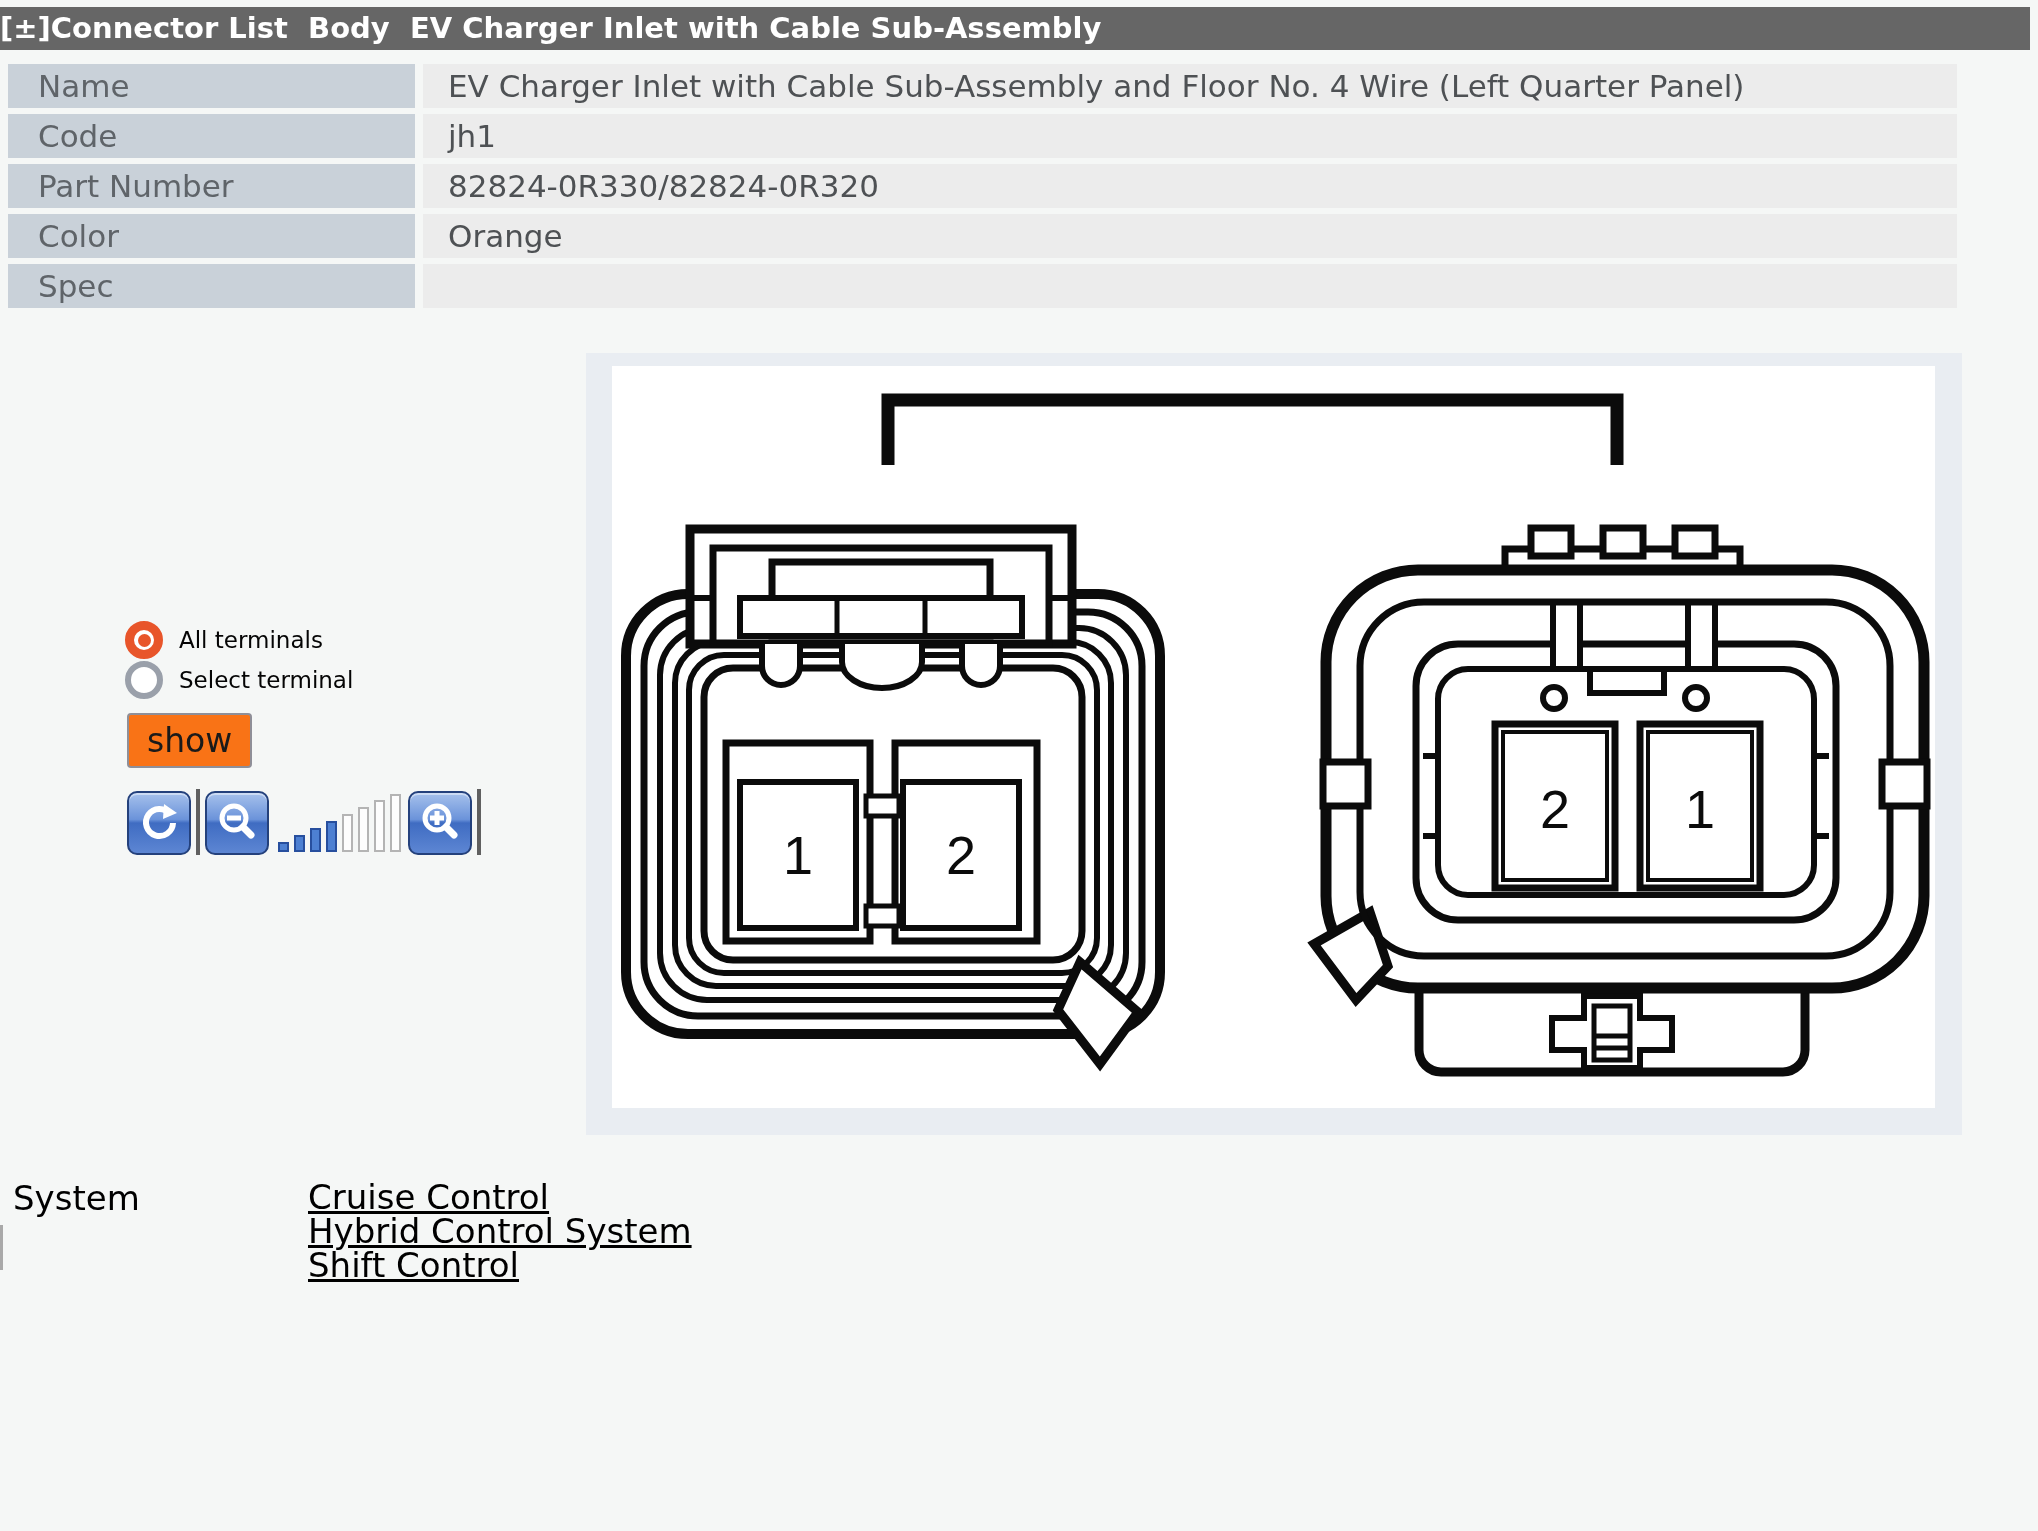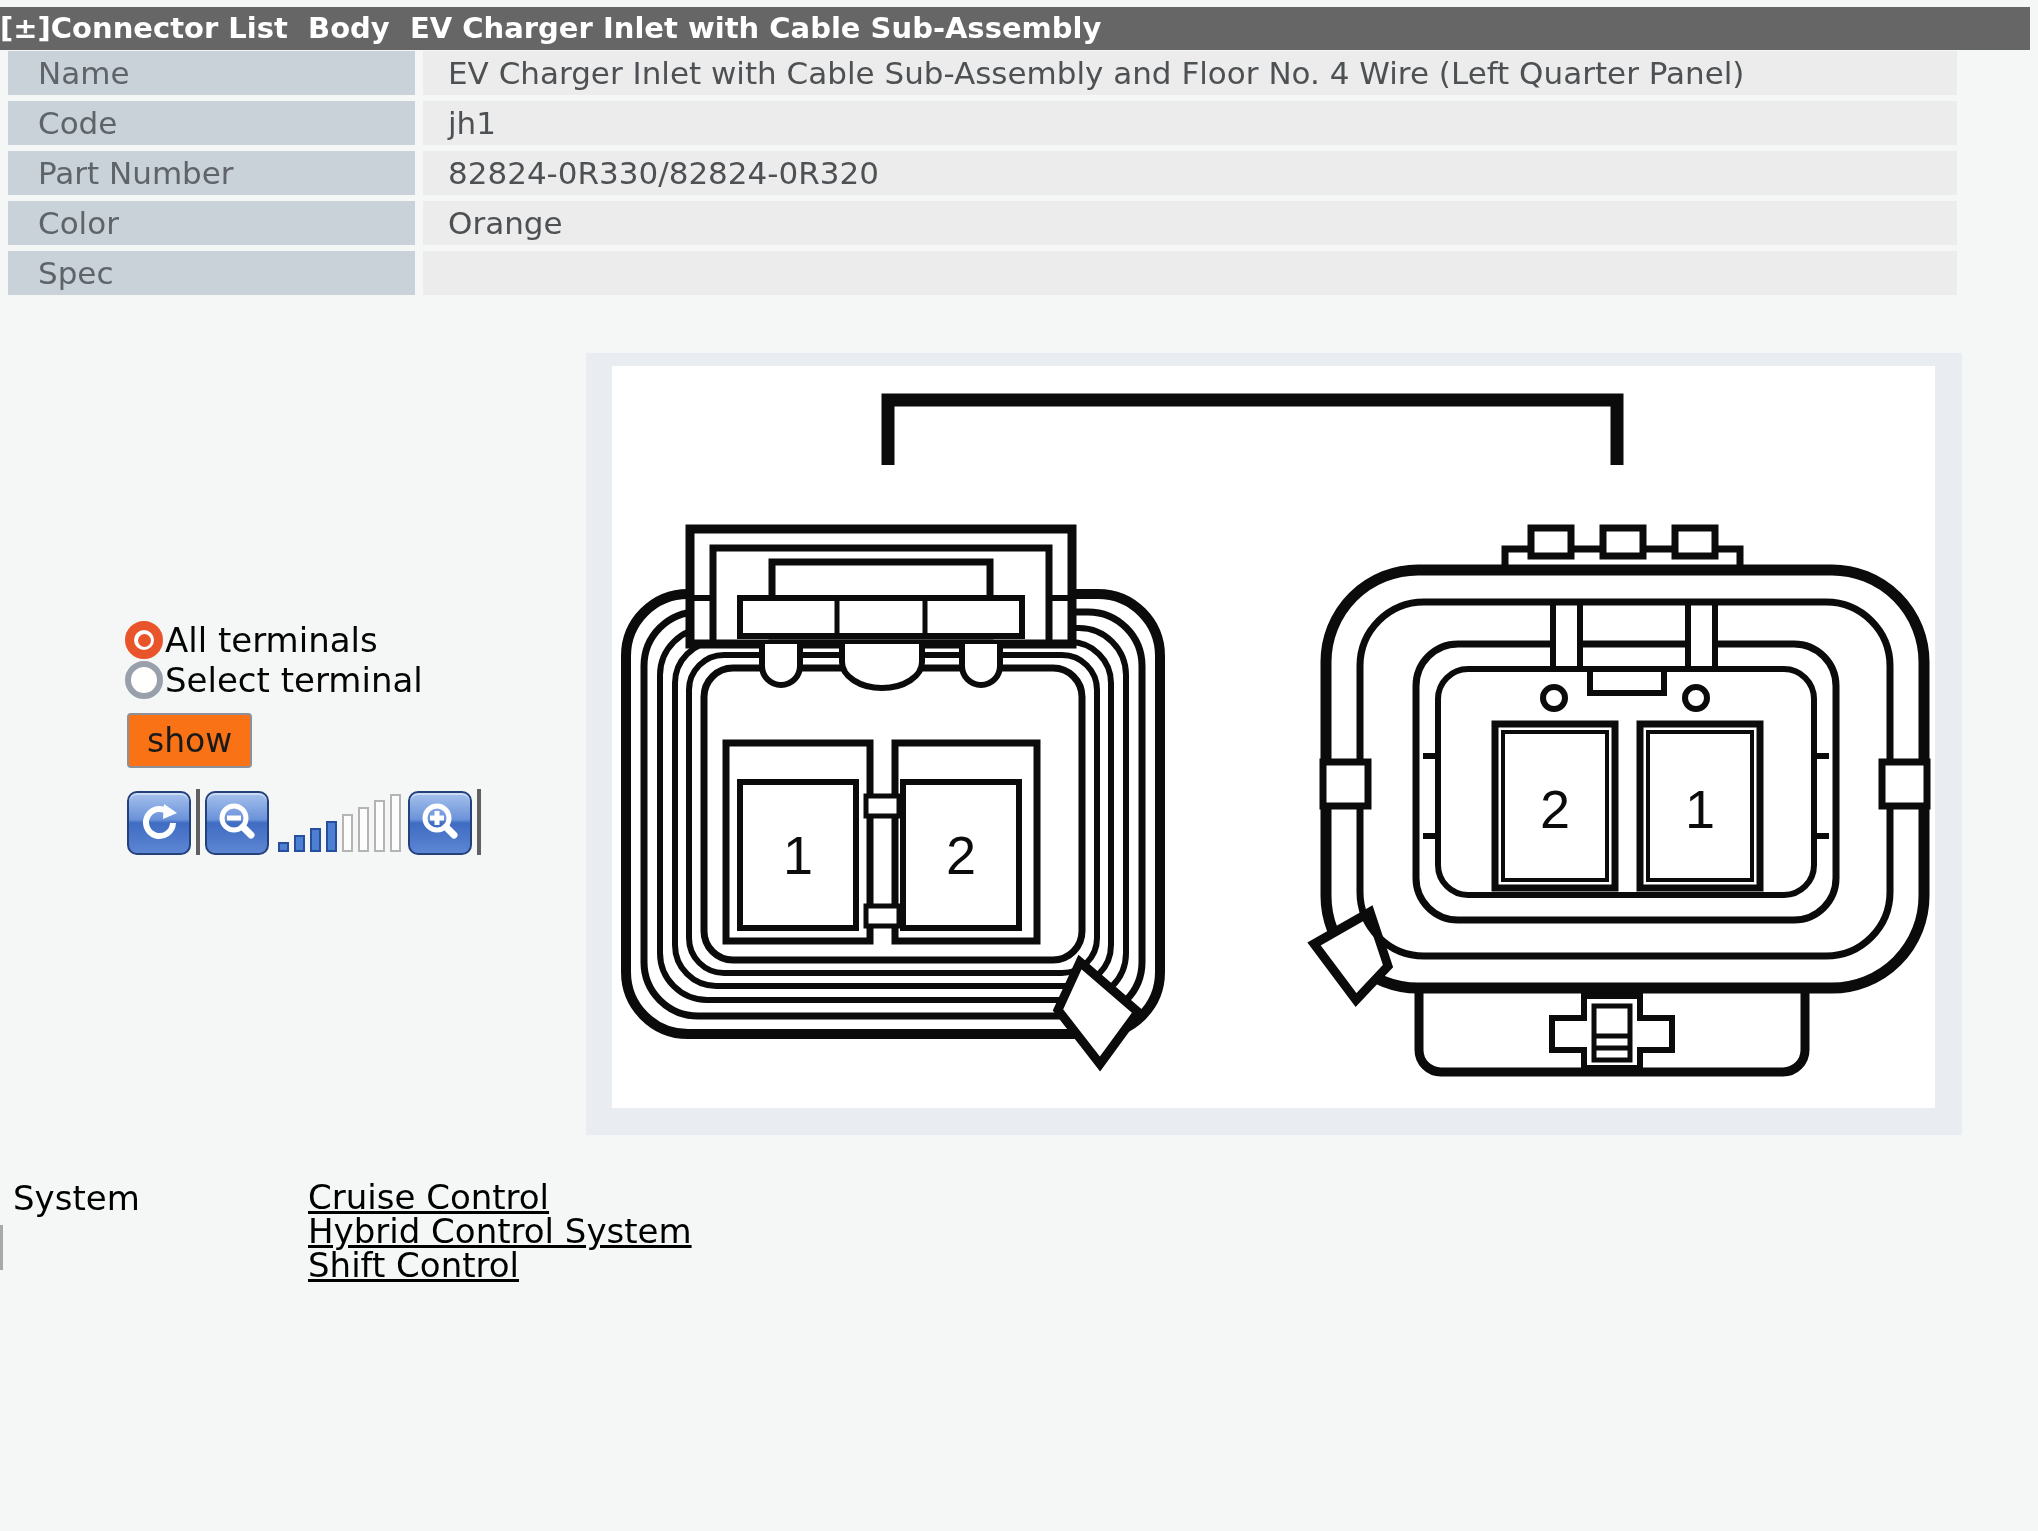--- a/index.html
+++ b/index.html
@@ -5,35 +5,35 @@
   html,body{margin:0;padding:0;}
   body{font-family:"DejaVu Sans", sans-serif; background:#f5f7f6;}
   .page{position:relative;width:2038px;height:1531px;background:#f5f7f6;overflow:hidden;}
 
   
   .titlebar{position:absolute;left:0;top:7px;width:2030px;height:43px;background:#666666;
     color:#ffffff;font-size:29px;font-weight:bold;line-height:43px;padding-left:0;
     box-sizing:border-box;white-space:pre;}
 
   
-  .detail-table{position:absolute;left:8px;top:51px;display:grid;
+  .detail-table{position:absolute;left:8px;top:64px;display:grid;
     grid-template-columns:407px 1534px;grid-auto-rows:44px;gap:6px 8px;}
   .cell{box-sizing:border-box;line-height:44px;font-size:31px;white-space:pre;overflow:hidden;}
   .cell.lab{background:#c9d1d9;color:#5f6469;padding-left:30px;}
   .cell.val{background:#ececec;color:#4e5154;padding-left:25px;}
 
   
   .controls{position:absolute;left:125px;top:620px;}
   .radio-row{display:flex;align-items:center;height:40px;}
   .radio{width:38px;height:38px;border-radius:50%;box-sizing:border-box;background:#ffffff;
     display:flex;align-items:center;justify-content:center;flex:0 0 auto;}
   .radio.selected{border:9px solid #e8552a;}
   .radio.selected::after{content:"";width:13px;height:13px;border-radius:50%;background:#e8552a;}
   .radio.unselected{border:6px solid #9aa0aa;}
-  .radio-label{font-size:34px;color:#050505;margin-left:2px;}
+  .radio-label{font-size:23px;color:#050505;margin-left:16px;}
   .show-btn{display:inline-block;margin-top:13px;margin-left:2px;padding:6px 18px;
     font-size:33px;color:#1a1a1a;background:#f97316;border:2px solid #8f8f98;border-radius:4px;
     font-family:"DejaVu Sans", sans-serif;}
 
   
   .zoombar{position:absolute;left:127px;top:789px;display:flex;align-items:flex-end;height:66px;}
   .zbtn{width:64px;height:64px;box-sizing:border-box;border:2px solid #24417c;border-radius:10px;
     background:linear-gradient(180deg,#a6c1ec 0%,#6b93da 44%,#3f6cc2 50%,#5d86d3 100%);
     display:flex;align-items:center;justify-content:center;padding:0;
     box-shadow:inset 0 2px 0 rgba(255,255,255,0.45);}

